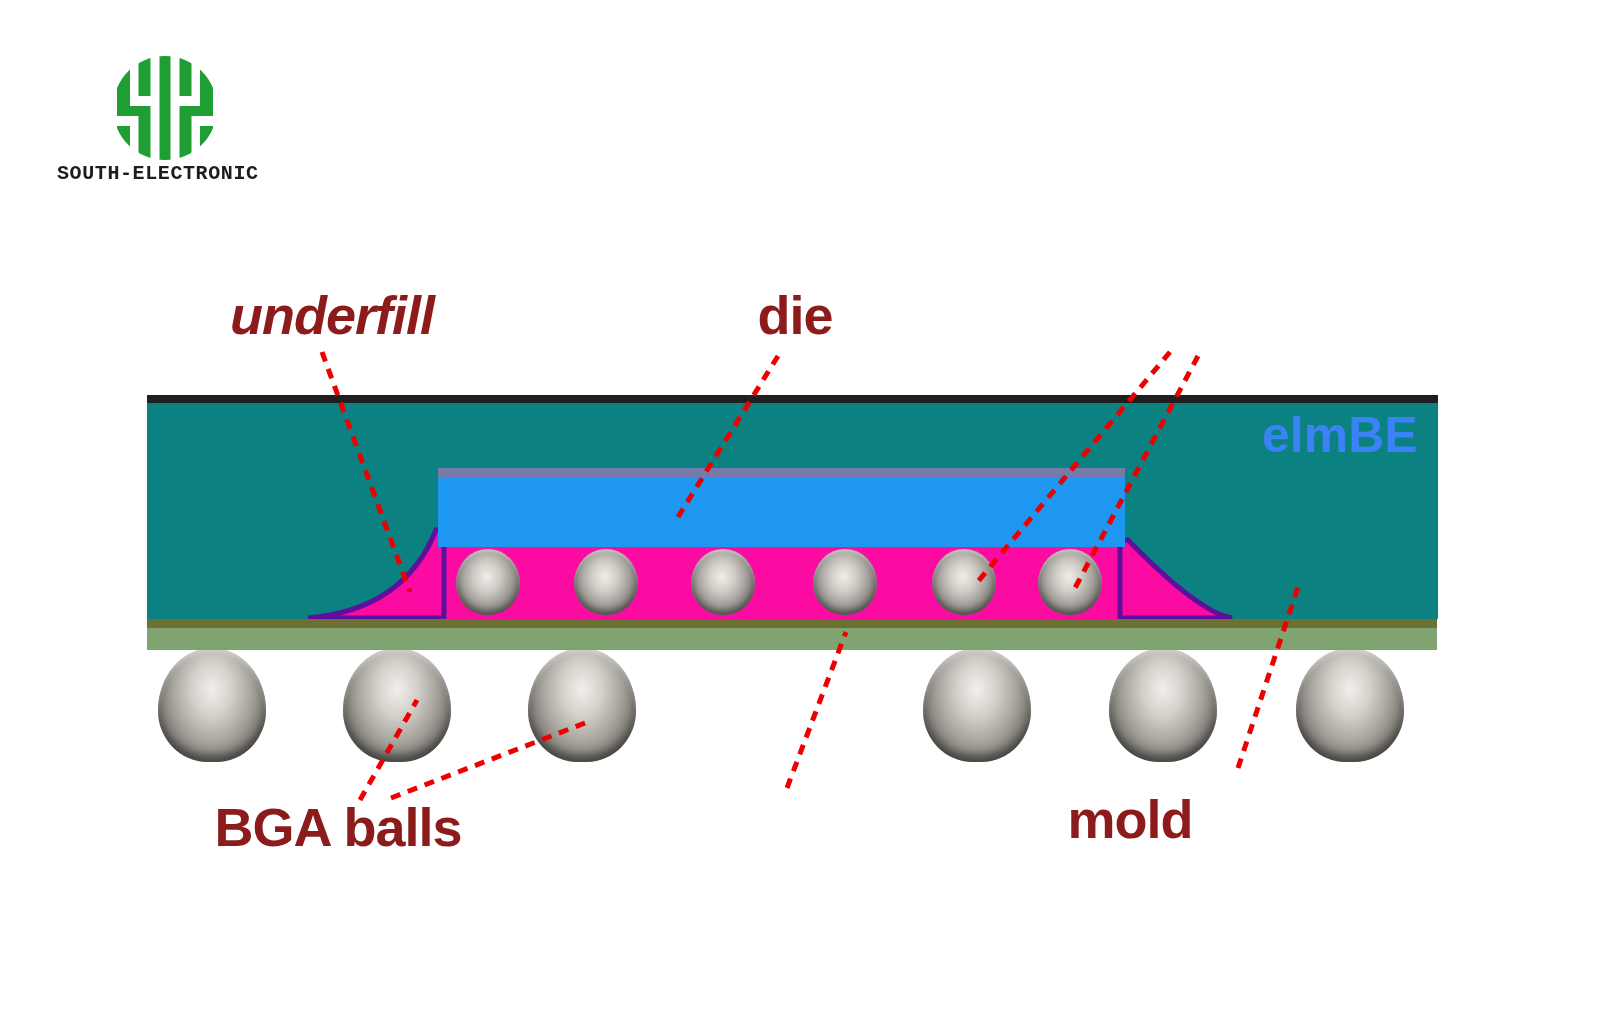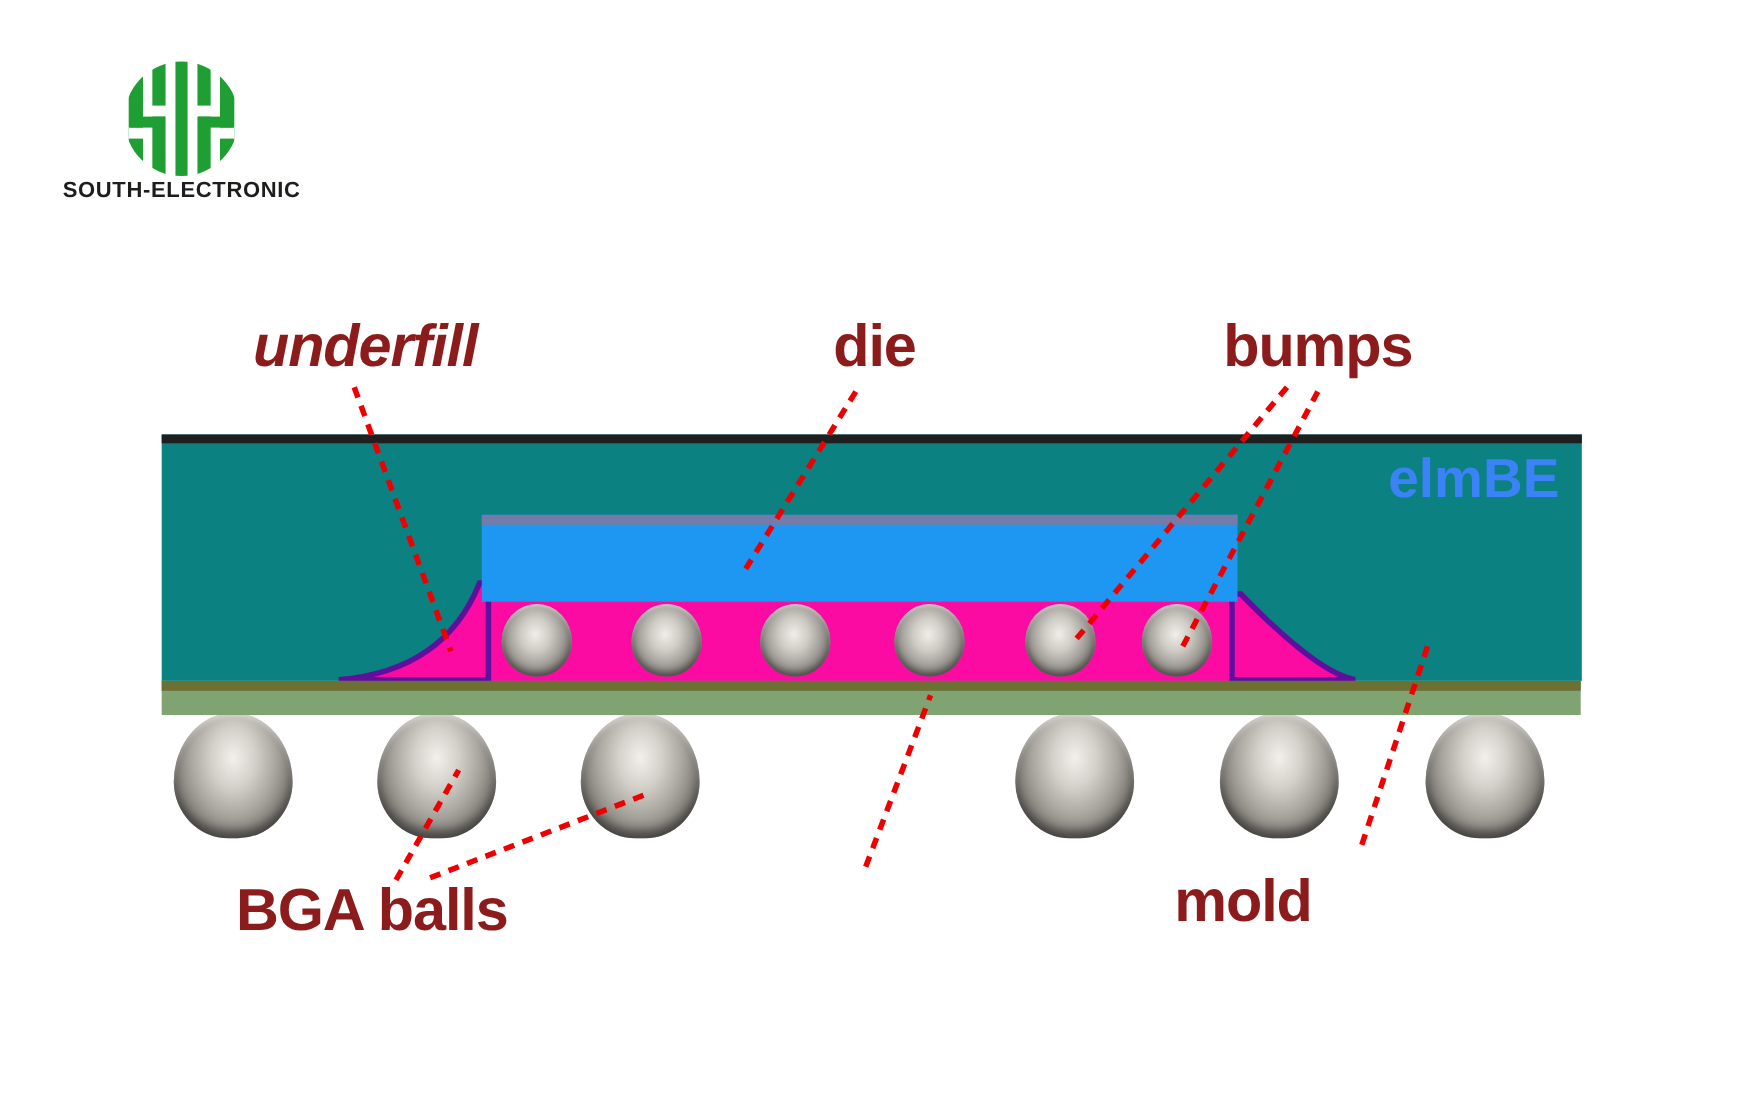--- a/index.html
+++ b/index.html
@@ -3,21 +3,21 @@
 <meta charset="utf-8">
 <style>
   html,body{margin:0;padding:0;background:#ffffff;}
   .page{position:relative;width:1600px;height:1018px;background:#ffffff;overflow:hidden;
         font-family:"Liberation Sans", sans-serif;}
 
   
   .logo-wrap{position:absolute;left:55px;top:52px;width:230px;height:140px;}
   .logo-icon{position:absolute;left:57px;top:3px;width:106px;height:106px;}
   .logo-text{position:absolute;left:2px;top:110px;width:230px;
-             font-family:Liberation Sans, sans-serif;font-weight:bold;font-size:20px;
+             font-family:Liberation Mono, monospace;font-weight:bold;font-size:20px;
              letter-spacing:0.6px;color:#1d1d1b;white-space:nowrap;}
 
   
   .mold-block{position:absolute;left:147px;top:395px;width:1291px;height:216px;
               background:#0c8181;border-top:8px solid #1f1f1f;z-index:1;}
   .die{position:absolute;left:438px;top:468px;width:687px;height:70px;
        background:#1d97f2;border-top:9px solid #767aa8;z-index:3;}
   .underfill-slab{position:absolute;left:436px;top:547px;width:690px;height:72px;
                   background:#fc0ba2;z-index:2;}
   .fillets{position:absolute;left:0;top:0;z-index:2;}
@@ -101,21 +101,20 @@
       <div class="ball" style="left: 343px;"></div>
       <div class="ball" style="left: 528px;"></div>
       <div class="ball" style="left: 923px;"></div>
       <div class="ball" style="left: 1109px;"></div>
       <div class="ball" style="left: 1296px;"></div>
     </div>
 
   <div class="watermark">elmBE</div>
   <div class="lbl lbl-underfill">underfill</div>
   <div class="lbl lbl-die">die</div>
-  <div class="lbl lbl-bumps">bumps</div>
   <div class="lbl lbl-bga">BGA balls</div>
   <div class="lbl lbl-mold">mold</div>
 
   <svg class="leaders" width="1600" height="1018" viewBox="0 0 1600 1018" xmlns="http://www.w3.org/2000/svg">
     <g stroke="#ee0000" stroke-width="5" stroke-dasharray="10 8" fill="none">
       <line x1="322" y1="352" x2="410" y2="592"></line>
       <line x1="778" y1="356" x2="678" y2="517"></line>
       <line x1="1170" y1="352" x2="975" y2="585"></line>
       <line x1="1198" y1="356" x2="1075" y2="588"></line>
       <line x1="360" y1="800" x2="417" y2="700"></line>

